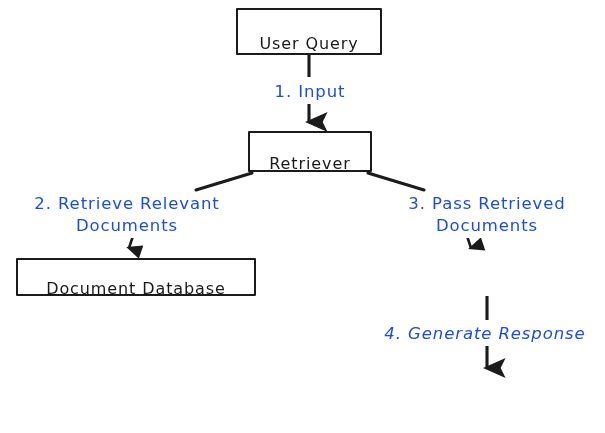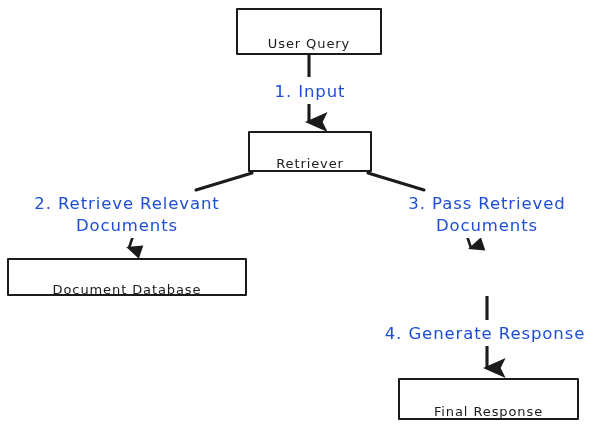--- a/index.html
+++ b/index.html
@@ -31,21 +31,21 @@
     background: #ffffff;
     border: 2.4px solid #1b1b1b;
     border-radius: 1px;
     display: flex;
     align-items: center;
     justify-content: center;
     z-index: 3;
   }
   .node-label {
     font-family: "DejaVu Sans", sans-serif;
-    font-size: 13px;
+    font-size: 16px;
     letter-spacing: 0.9px;
     color: #1a1a1a;
     white-space: nowrap;
     line-height: 1;
     margin-top: 24px;
   }
   .edge-label {
     position: absolute;
     z-index: 4;
     background: #ffffff;
@@ -56,29 +56,29 @@
     line-height: 1.32;
     text-align: center;
     white-space: pre-line;
     padding: 1px 4px;
     box-sizing: border-box;
   }
 
   
   #node-user-query   { left: 236px; top: 8px;   width: 146px; height: 47px; }
   #node-retriever    { left: 248px; top: 131px; width: 124px; height: 41px; justify-content: center; }
-  #node-document-db  { left: 7px;   top: 258px; width: 240px; height: 38px; }
+  #node-document-db  { left: 16px;   top: 258px; width: 240px; height: 38px; }
   #node-generator    { left: 421px; top: 258px; width: 131px; height: 38px; }
   #node-final-resp   { left: 398px; top: 378px; width: 181px; height: 42px; }
 
   
   #label-input      { left: 248px; top: 80px;  width: 124px; }
   #label-retrieve   { left: 10px;  top: 192px; width: 234px; }
   #label-pass       { left: 380px; top: 192px; width: 214px; }
-  #label-generate   { left: 366px; top: 322px; width: 238px; }
+  #label-generate   { left: 366px; top: 322px; width: 238px; font-style: italic; }
 </style>
 </head>
 <body>
 
 <div id="diagram-root">
 
   <svg id="edges" viewBox="0 0 605 433" xmlns="http://www.w3.org/2000/svg">
     <defs>
       <marker id="arrow-down" viewBox="0 0 12 12" refX="6" refY="10" markerWidth="8" markerHeight="8" orient="auto-start-reverse">
         <path d="M 6 12 L 1.2 1 L 6 3.4 L 10.8 1 Z" fill="#1b1b1b"></path>
@@ -115,23 +115,20 @@
 
   <div class="node" id="node-retriever">
     <span class="node-label">Retriever</span>
   </div>
 
   <div class="node" id="node-document-db">
     <span class="node-label">Document Database</span>
   </div>
 
 
-  <div class="node" id="node-final-resp">
-    <span class="node-label">Final Response</span>
-  </div>
 
   <div class="edge-label" id="label-input">1. Input</div>
 
   <div class="edge-label" id="label-retrieve">2. Retrieve Relevant
 Documents</div>
 
   <div class="edge-label" id="label-pass">3. Pass Retrieved
 Documents</div>
 
   <div class="edge-label" id="label-generate">4. Generate Response</div>

